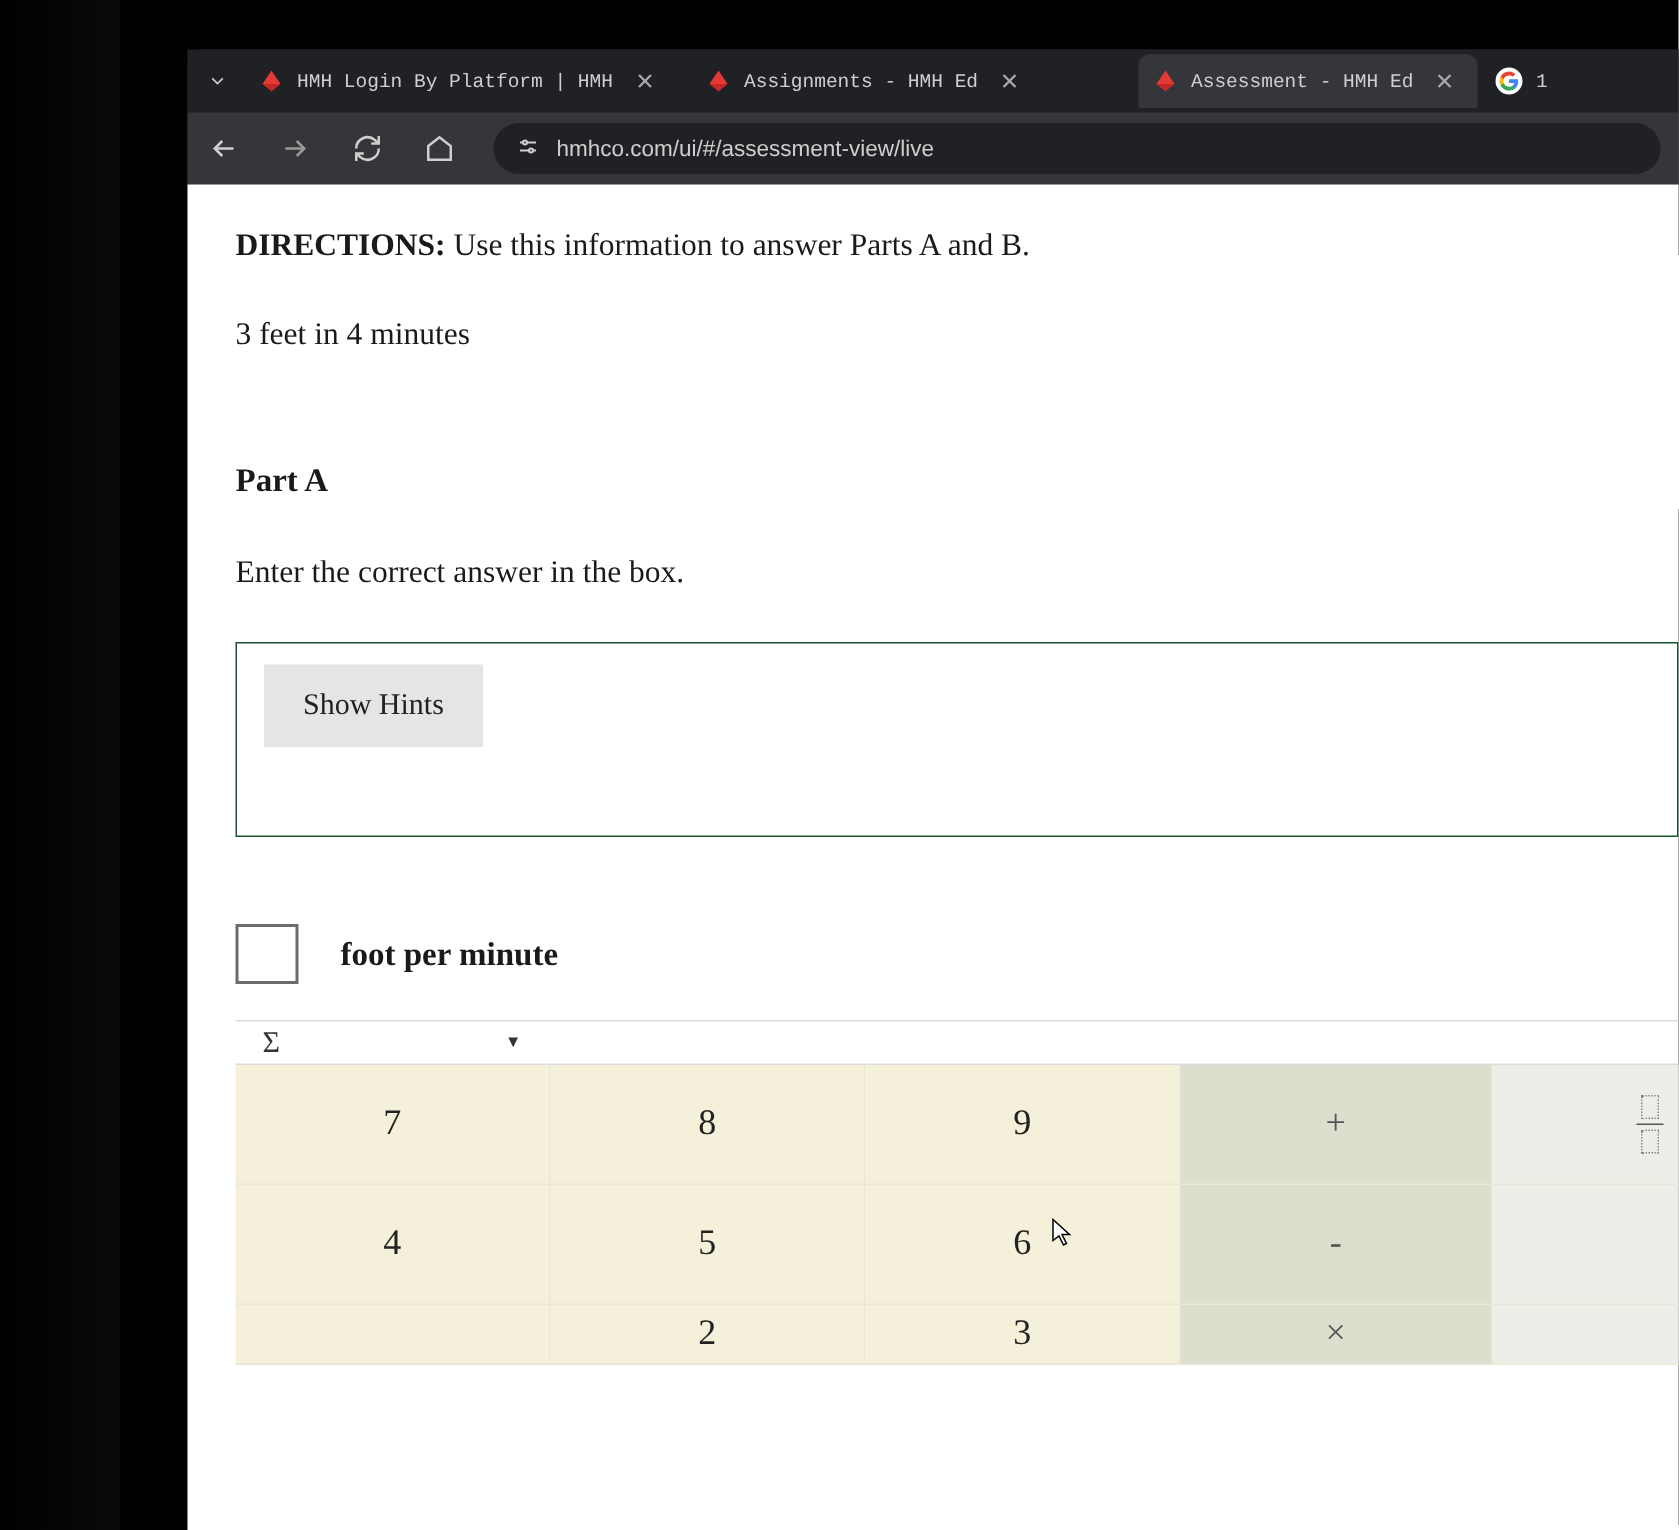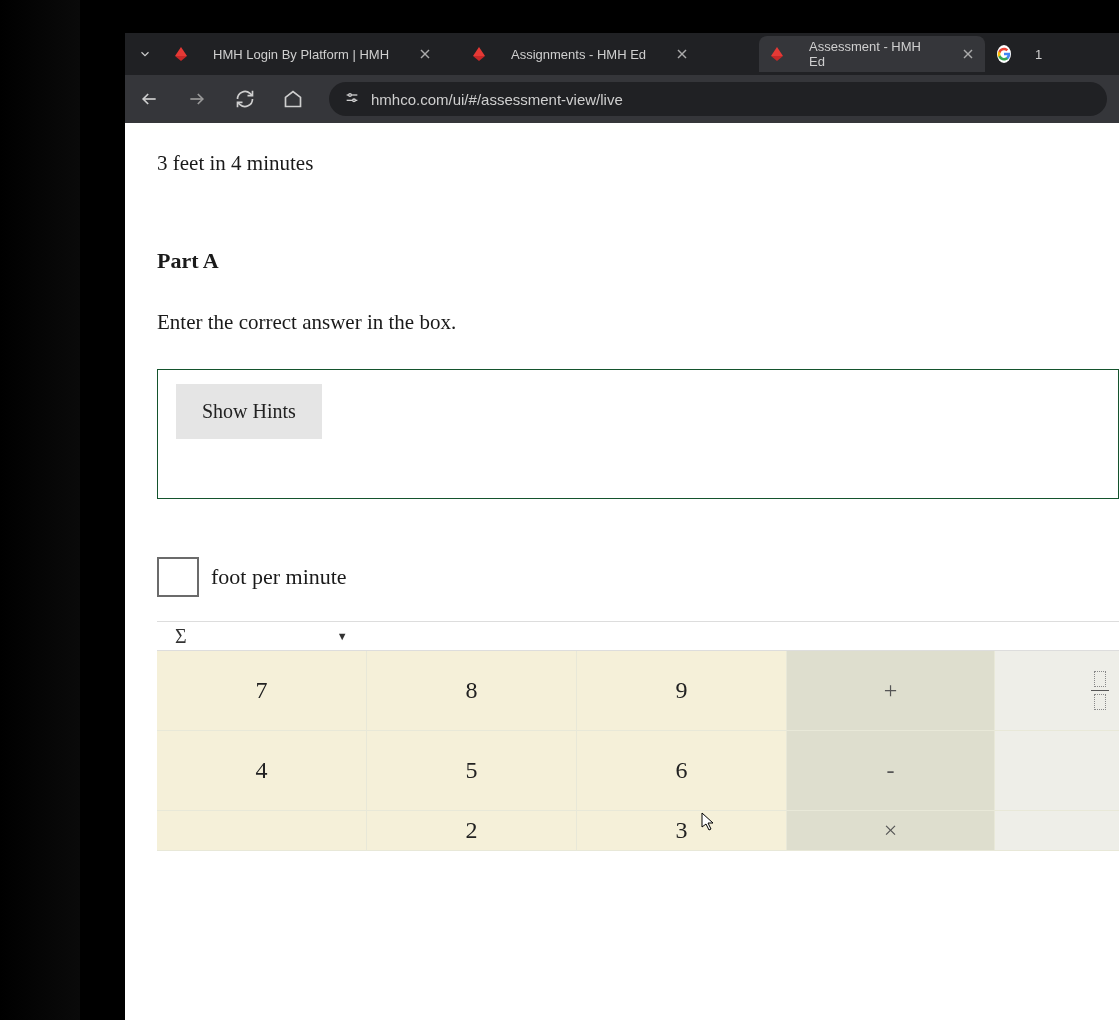--- a/index.html
+++ b/index.html
@@ -49,21 +49,22 @@
       display: flex;
       align-items: center;
       height: 36px;
       padding: 0 10px;
       color: #cfcfcf;
       font-size: 13px;
       border-radius: 8px 8px 0 0;
       margin-right: 2px;
       min-width: 0;
       flex-shrink: 0;
-      gap: 24px;
+      gap: 9px;
+      font-family: Liberation Mono, monospace;
     }
     .tab.active {
       background: #35363a;
     }
     .tab .favicon {
       width: 16px;
       height: 16px;
       flex-shrink: 0;
     }
     .tab .tab-close {
@@ -155,22 +156,23 @@
       background: #e5e5e5;
       border: none;
       padding: 16px 26px;
       font-size: 20px;
       font-family: Georgia, serif;
       color: #222;
     }
     .answer-line {
       display: flex;
       align-items: center;
-      gap: 12px;
+      gap: 28px;
       margin-bottom: 24px;
+      font-weight: bold;
     }
     .answer-box {
       width: 42px;
       height: 40px;
       border: 2px solid #6b6b6b;
       background: #fff;
     }
     .answer-unit {
       font-size: 22px;
       font-family: Georgia, serif;
@@ -340,20 +342,24 @@
           <line x1="4" y1="14" x2="20" y2="14"></line>
             <circle cx="15" cy="14" r="2" fill="#35363a"></circle>
         </svg>
       </span>
       <span>hmhco.com/ui/#/assessment-view/live</span>
     </div>
   </div>
 
   <div class="content">
     <div class="content-inner">
+      <div class="directions">
+        <span class="directions-label">DIRECTIONS:</span>
+        <span>Use this information to answer Parts A and B.</span>
+      </div>
 
       <div class="given">3 feet in 4 minutes</div>
 
       <div class="part-label">Part A</div>
 
       <div class="instruction">Enter the correct answer in the box.</div>
 
       <div class="hints-box">
         <button class="show-hints-btn">Show Hints</button>
       </div>

